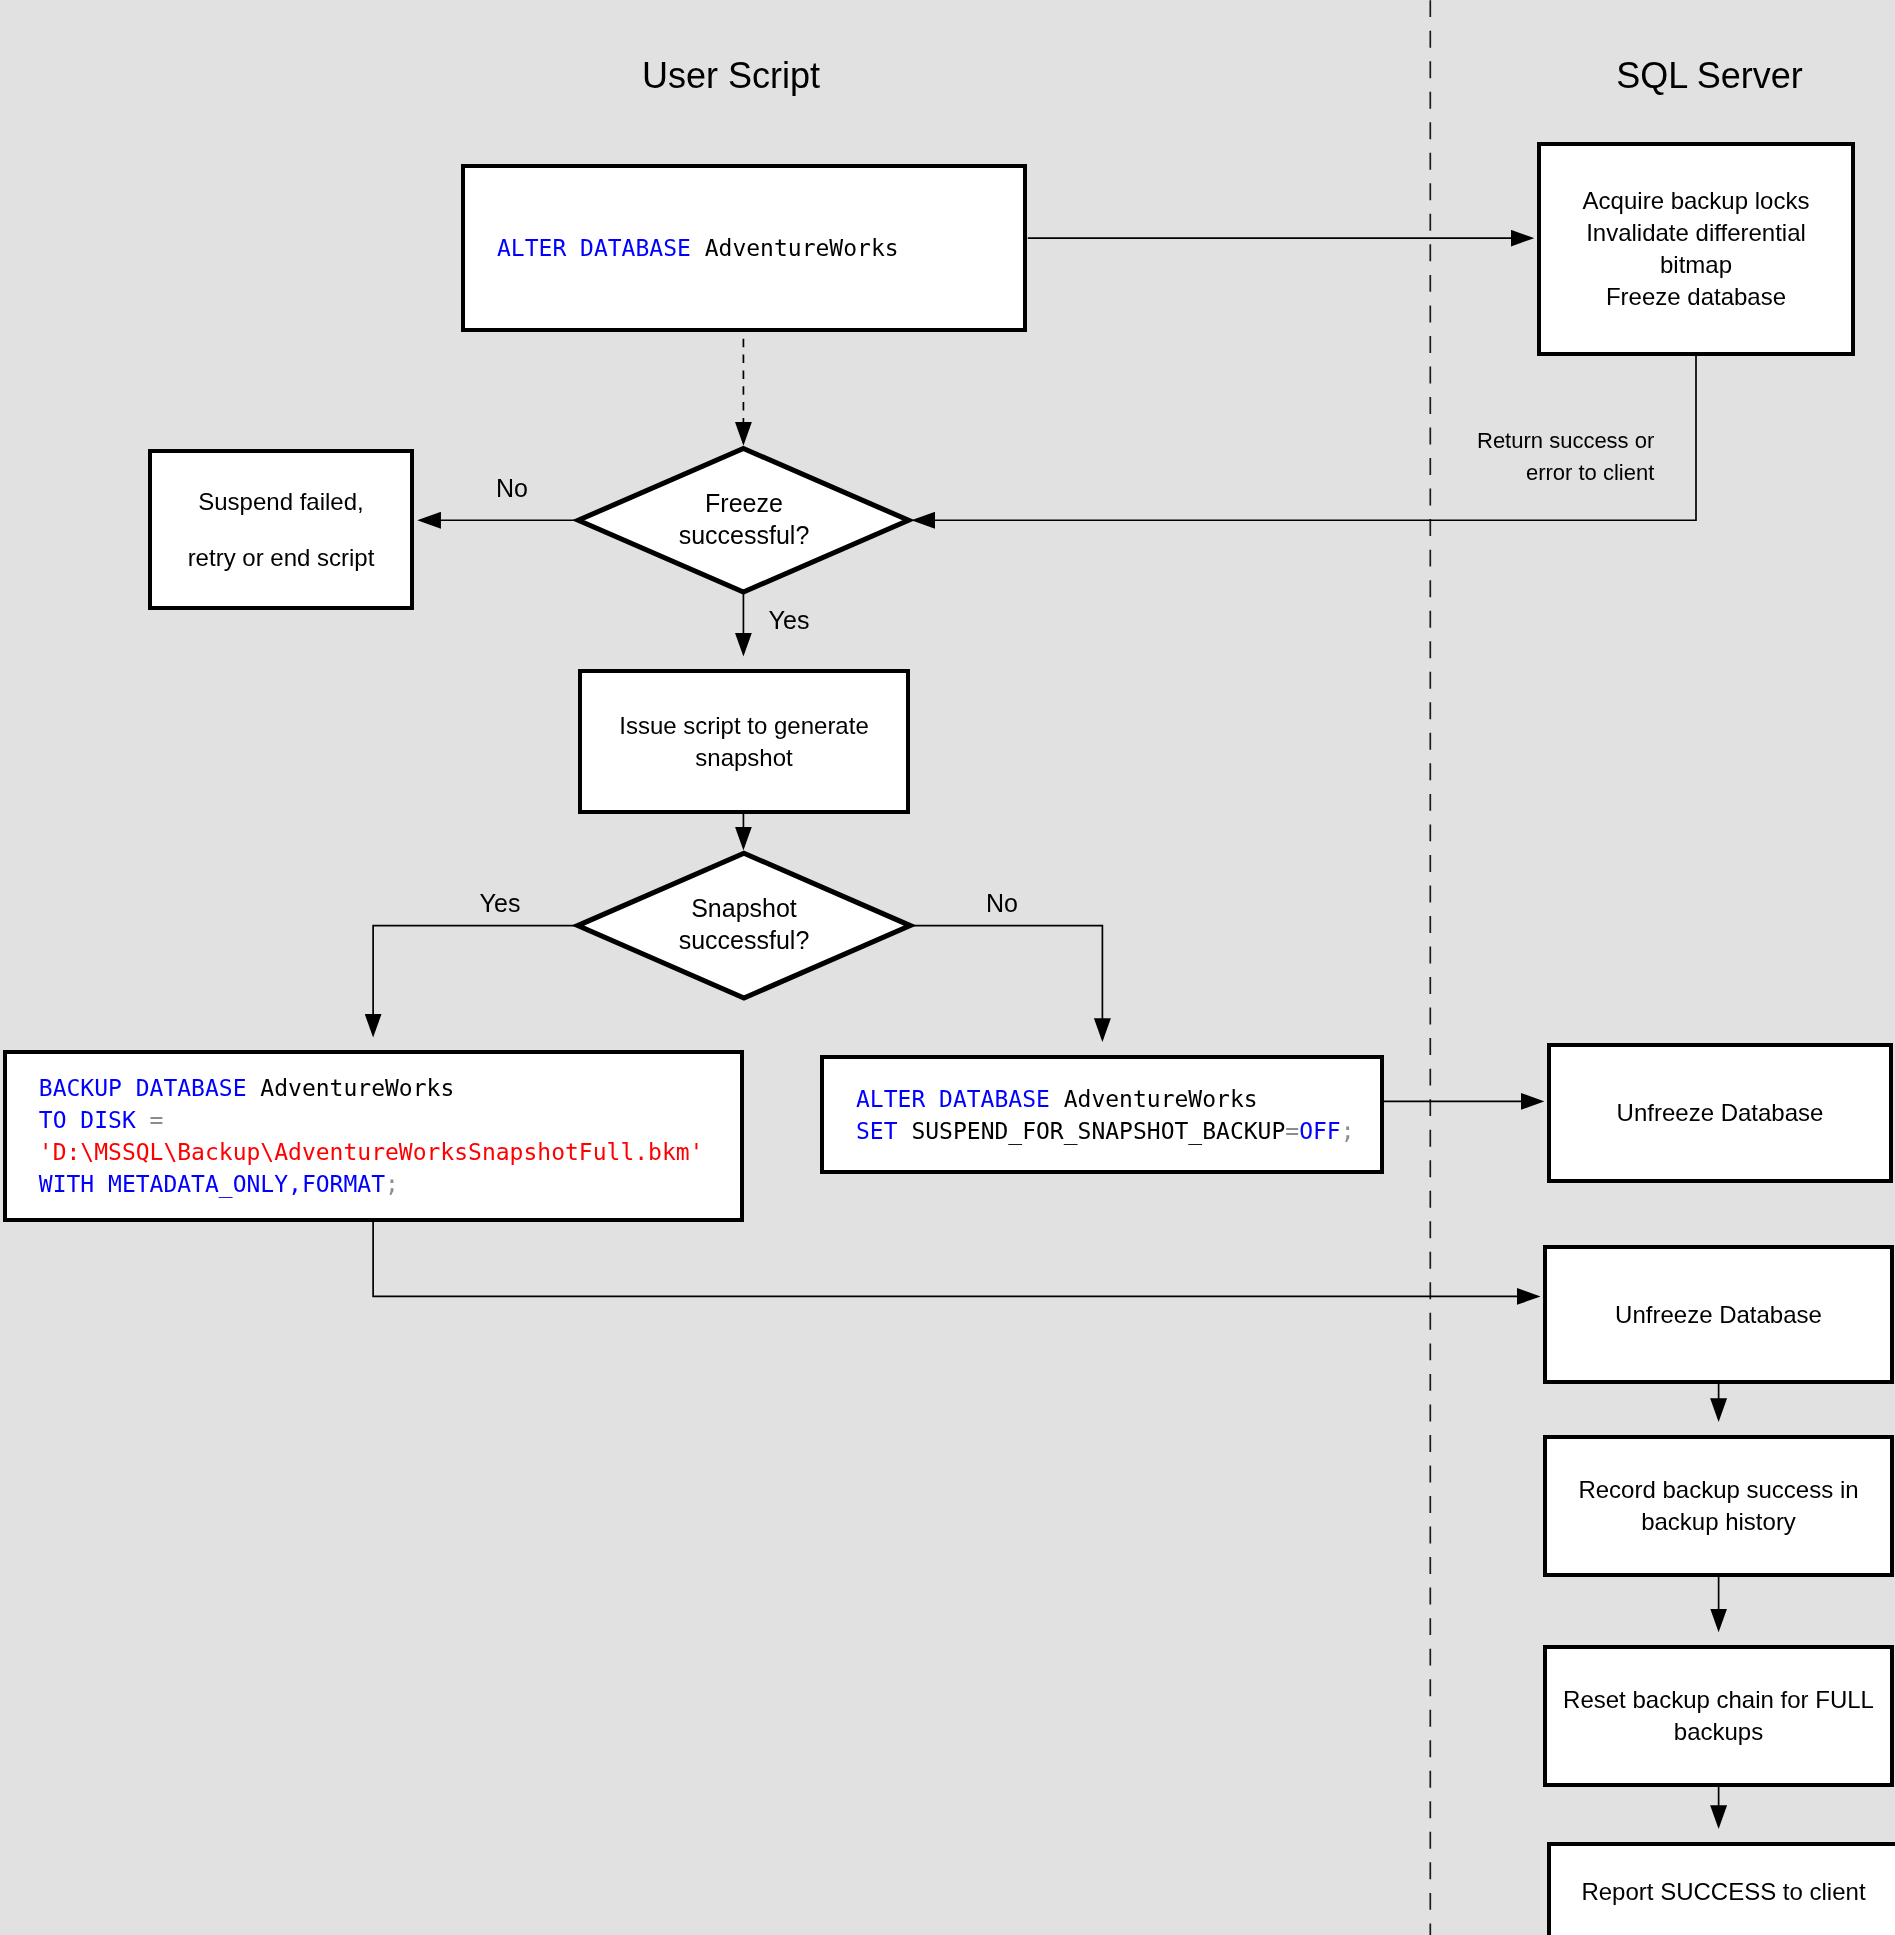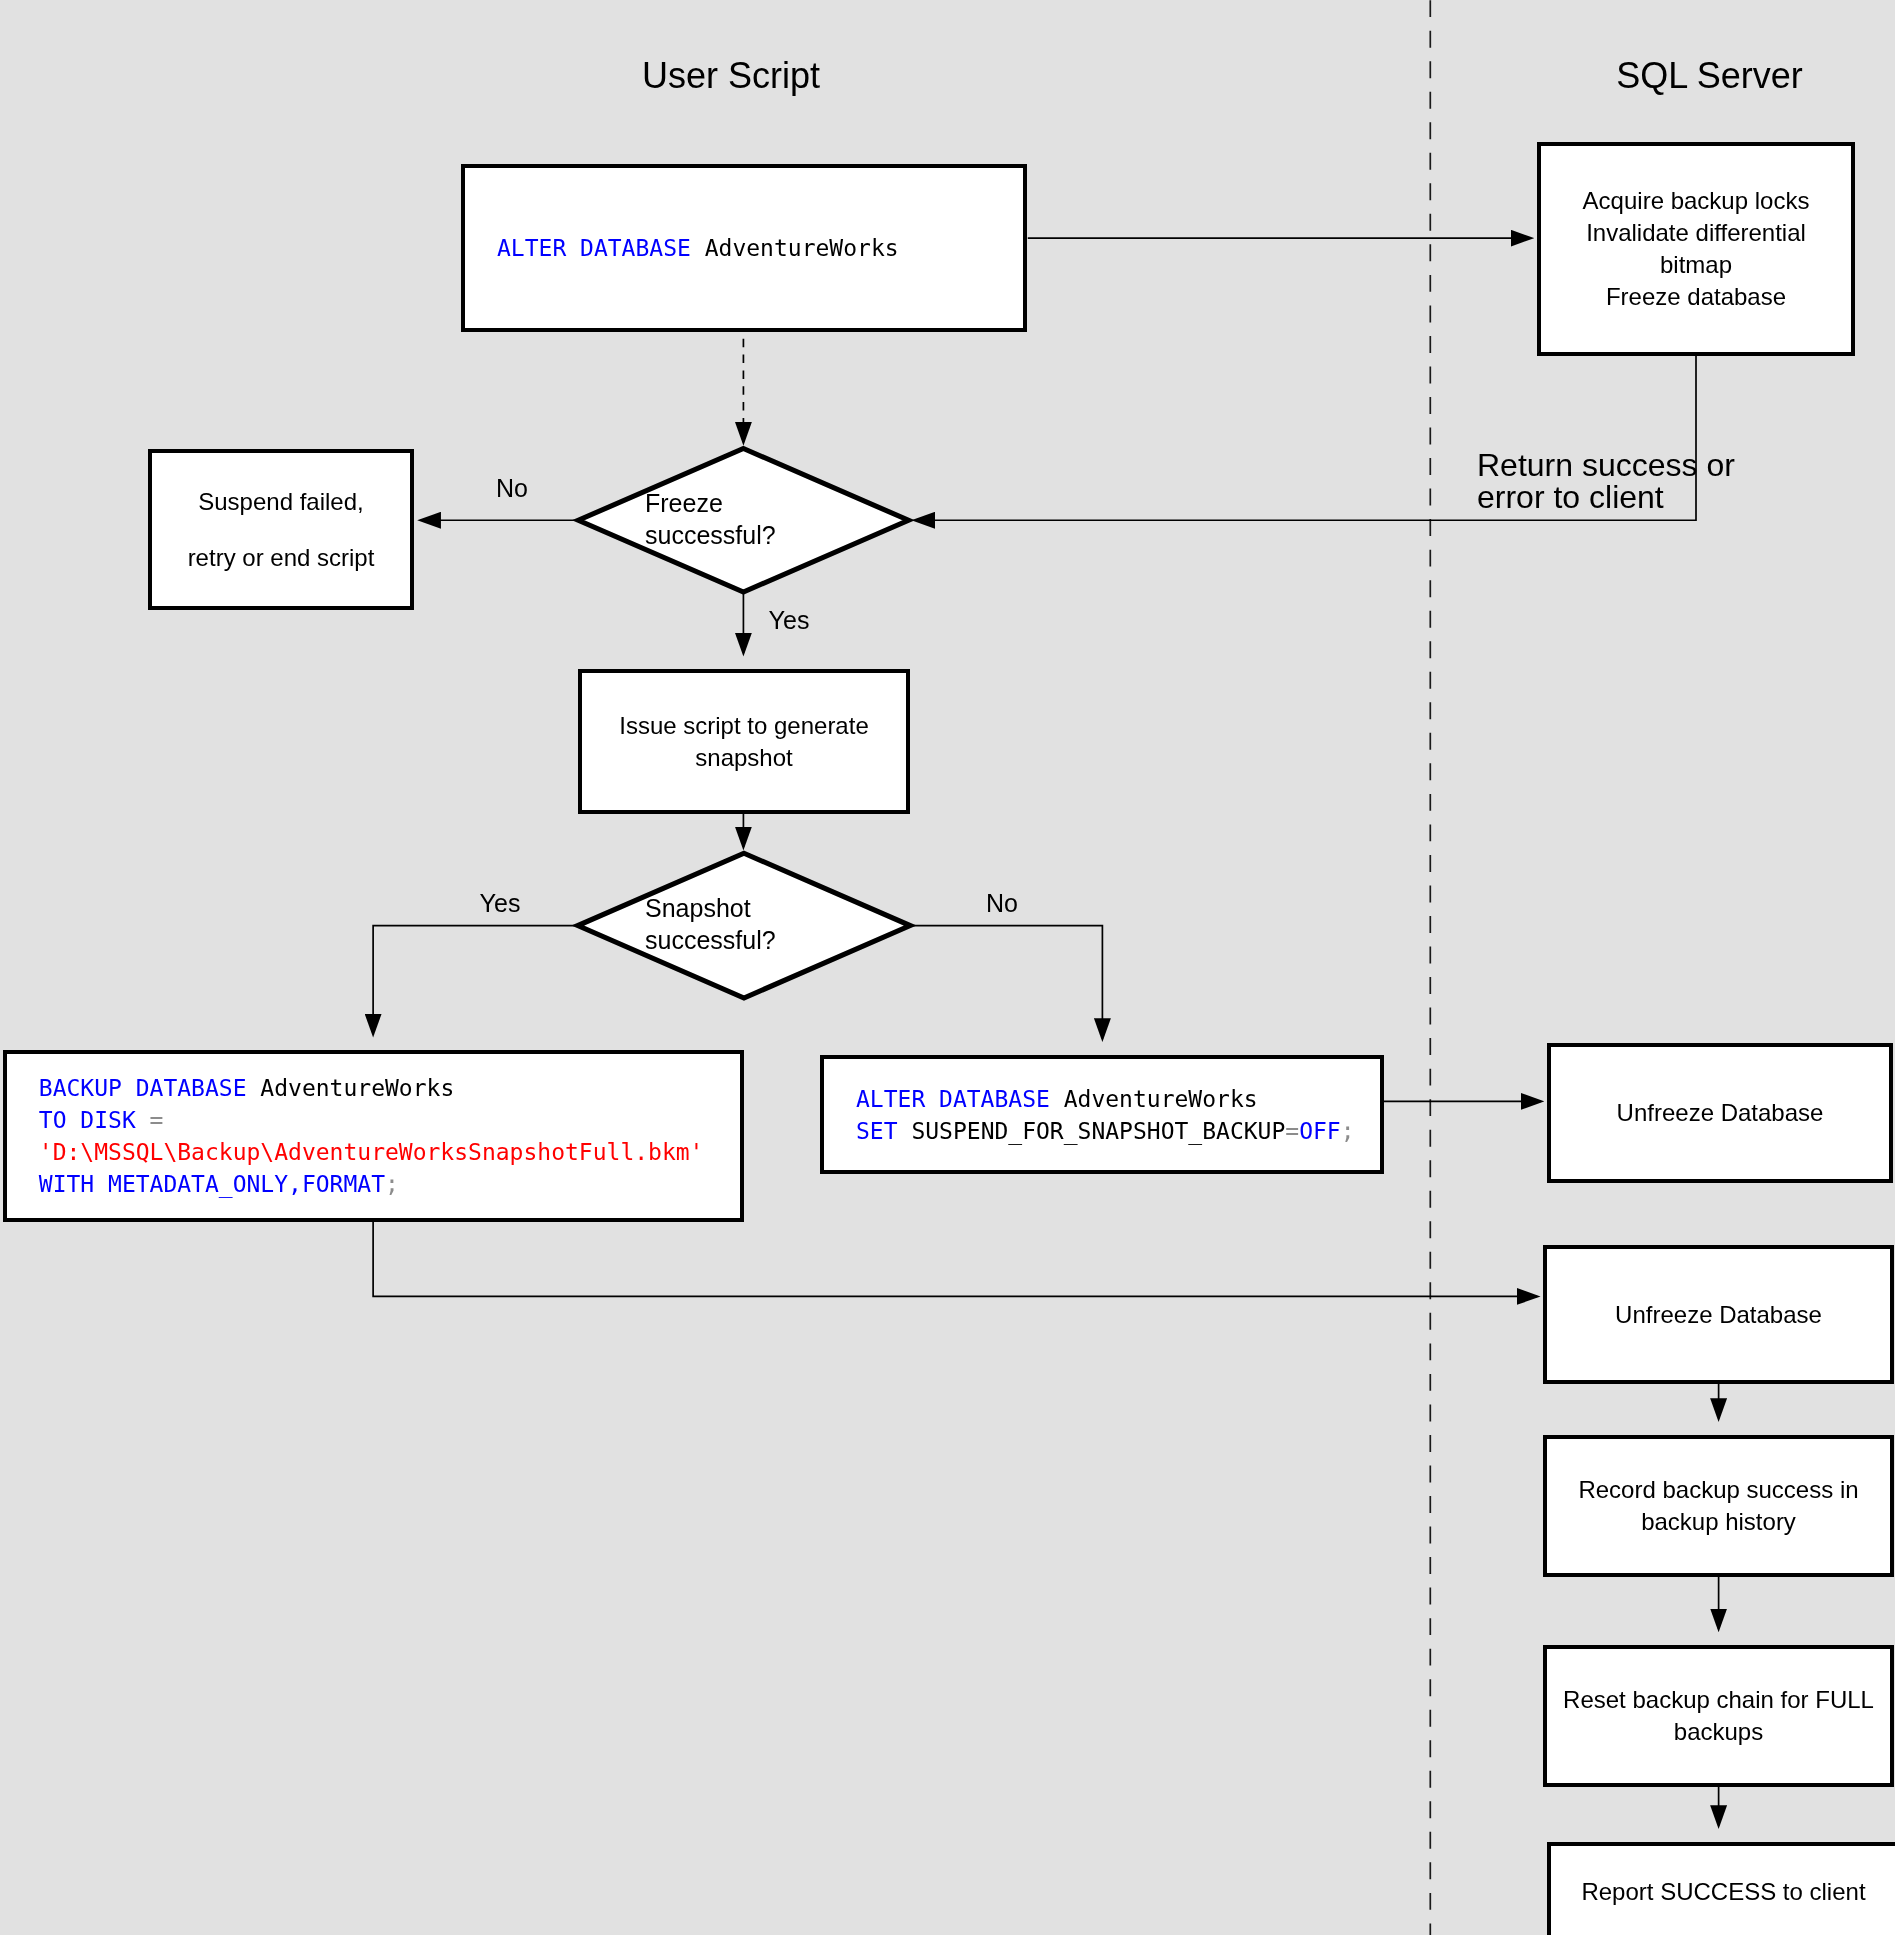--- a/index.html
+++ b/index.html
@@ -19,27 +19,27 @@
   .box{
     position:absolute; box-sizing:border-box; background:var(--node_fill);
     border:4.5px solid var(--stroke); display:flex; flex-direction:column; justify-content:center;margin-top:10px;
   }
   .box.proc{align-items:center;}
   .pl{font-size:24px; line-height:32px; text-align:center; white-space:nowrap;}
   .box.code{align-items:flex-start; padding-left:32px; padding-right:5.7px;}
   .cl{font-family:"DejaVu Sans Mono","Liberation Mono",monospace; font-size:23px; line-height:32px; white-space:pre;}
   .kw{color:var(--keyword);} .id{color:var(--identifier);} .op{color:var(--operator);} .str{color:var(--string);}
   .dlabel{
-    position:absolute; text-align:left; font-size:25px; line-height:32px; white-space:nowrap;
+    position:absolute; text-align:center; font-size:25px; line-height:32px; white-space:nowrap;
   }
   .edge-label{
     position:absolute; transform:translate(-50%,-50%); font-size:25px; white-space:nowrap;
   }
   .note{
-    position:absolute; font-size:32px; line-height:32px; white-space:nowrap; text-align:left;margin-top:24px;
+    position:absolute; font-size:22px; line-height:32px; white-space:nowrap; text-align:right;
   }
 </style>
 </head>
 <body>
 
 <div class="canvas">
 
   <svg class="overlay" viewBox="0 0 3352 3424" width="1895" height="1936">
     <defs>
       <marker id="arrow" viewBox="0 0 14 10" markerWidth="14" markerHeight="10" refX="12" refY="5" orient="auto" markerUnits="strokeWidth">

